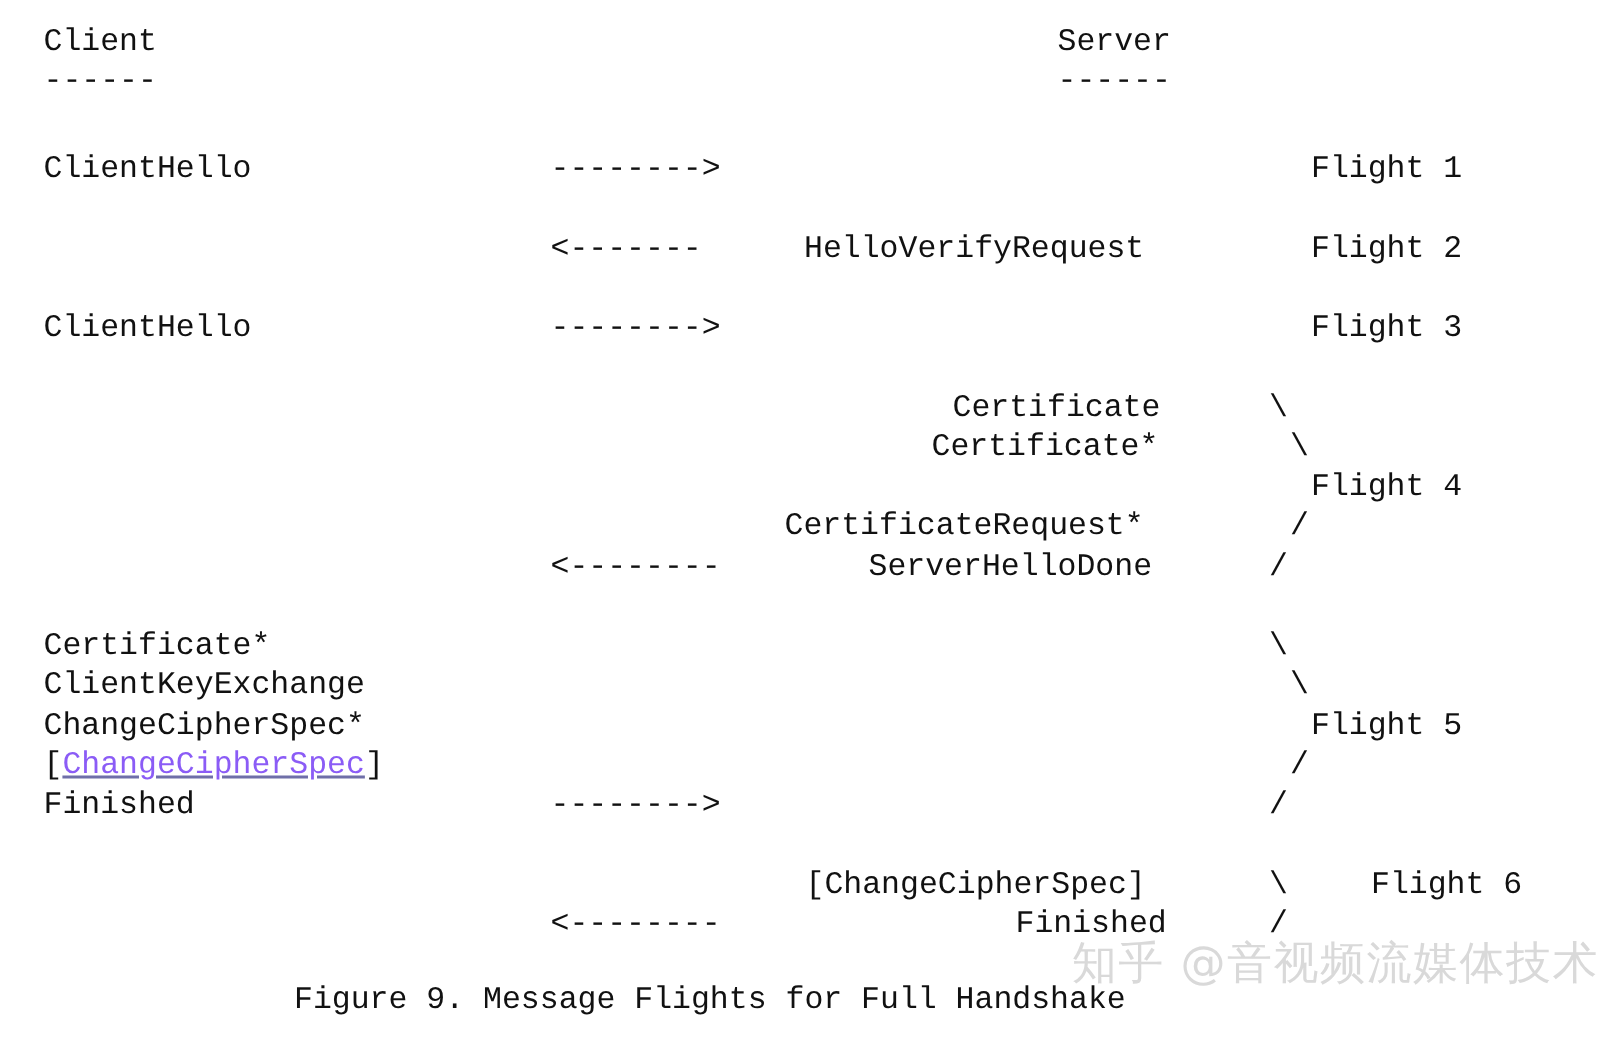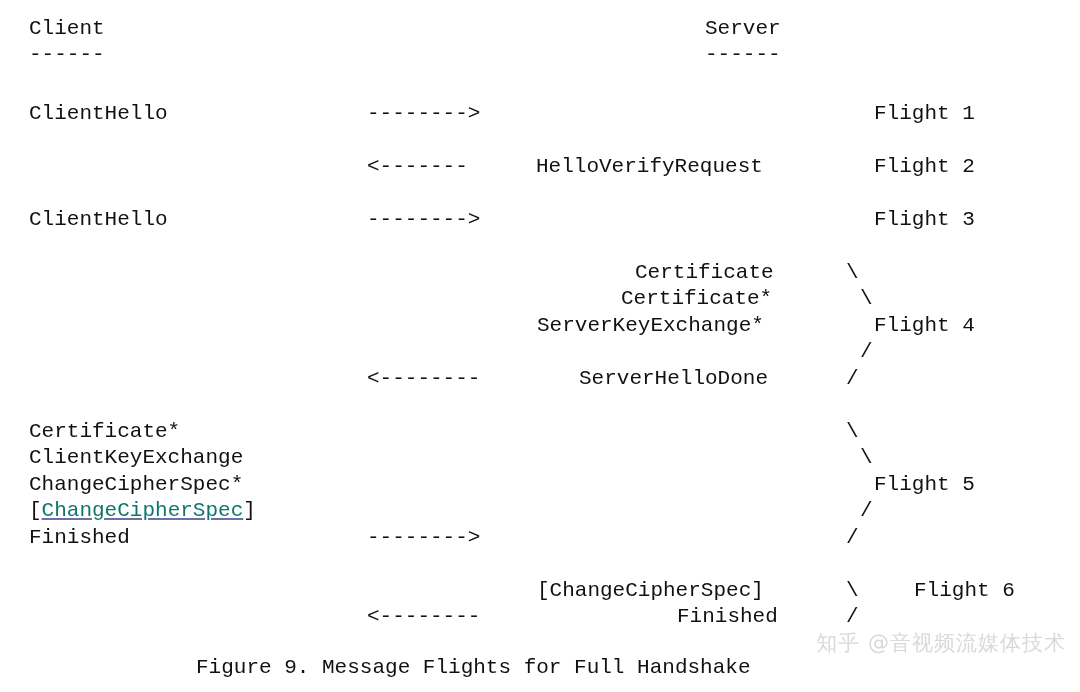--- a/index.html
+++ b/index.html
@@ -28,21 +28,21 @@
   .cell {
     position: absolute;
     white-space: pre;
     font-family: "Liberation Mono", "DejaVu Sans Mono", monospace;
     font-size: 21px;
     line-height: 26.4px;
     color: #111111;
   }
 
   .link {
-    color: #0f766e;
+    color: #8b5cf6;
     text-decoration: underline;
     text-decoration-color: #6f6fa8;
     text-underline-offset: 2px;
     cursor: pointer;
   }
 
   .caption {
     position: absolute;
     white-space: pre;
     font-family: "Liberation Mono", "DejaVu Sans Mono", monospace;
@@ -51,21 +51,21 @@
     color: #111111;
     left: 196px;
     top: 655px;
   }
 
   .watermark {
     position: absolute;
     right: 14px;
     top: 624px;
     font-family: "DejaVu Sans", "Liberation Sans", sans-serif;
-    font-size: 21px;
+    font-size: 30px;
     line-height: 38px;
     color: #d9d9d9;
     letter-spacing: 1px;
     white-space: pre;
     user-select: none;
     pointer-events: none;
   }
 </style>
 </head>
 <body>
@@ -88,23 +88,23 @@
   <div class="cell" style="left:29px; top:207px;">ClientHello</div>
   <div class="cell" style="left:367px; top:207px;">--------&gt;</div>
   <div class="cell" style="left:874px; top:207px;">Flight 3</div>
 
   <div class="cell" style="left:635px; top:260px;">Certificate</div>
   <div class="cell" style="left:846px; top:260px;">\</div>
 
   <div class="cell" style="left:621px; top:286px;">Certificate*</div>
   <div class="cell" style="left:860px; top:286px;">\</div>
 
-  <div class="cell" style="left:537px; top:313px;">ServerKeyExchange*</div>
   <div class="cell" style="left:874px; top:313px;">Flight 4</div>
 
+  <div class="cell" style="left:523px; top:339px;">CertificateRequest*</div>
   <div class="cell" style="left:860px; top:339px;">/</div>
 
   <div class="cell" style="left:367px; top:366px;">&lt;--------</div>
   <div class="cell" style="left:579px; top:366px;">ServerHelloDone</div>
   <div class="cell" style="left:846px; top:366px;">/</div>
 
   <div class="cell" style="left:29px; top:419px;">Certificate*</div>
   <div class="cell" style="left:846px; top:419px;">\</div>
 
   <div class="cell" style="left:29px; top:445px;">ClientKeyExchange</div>

